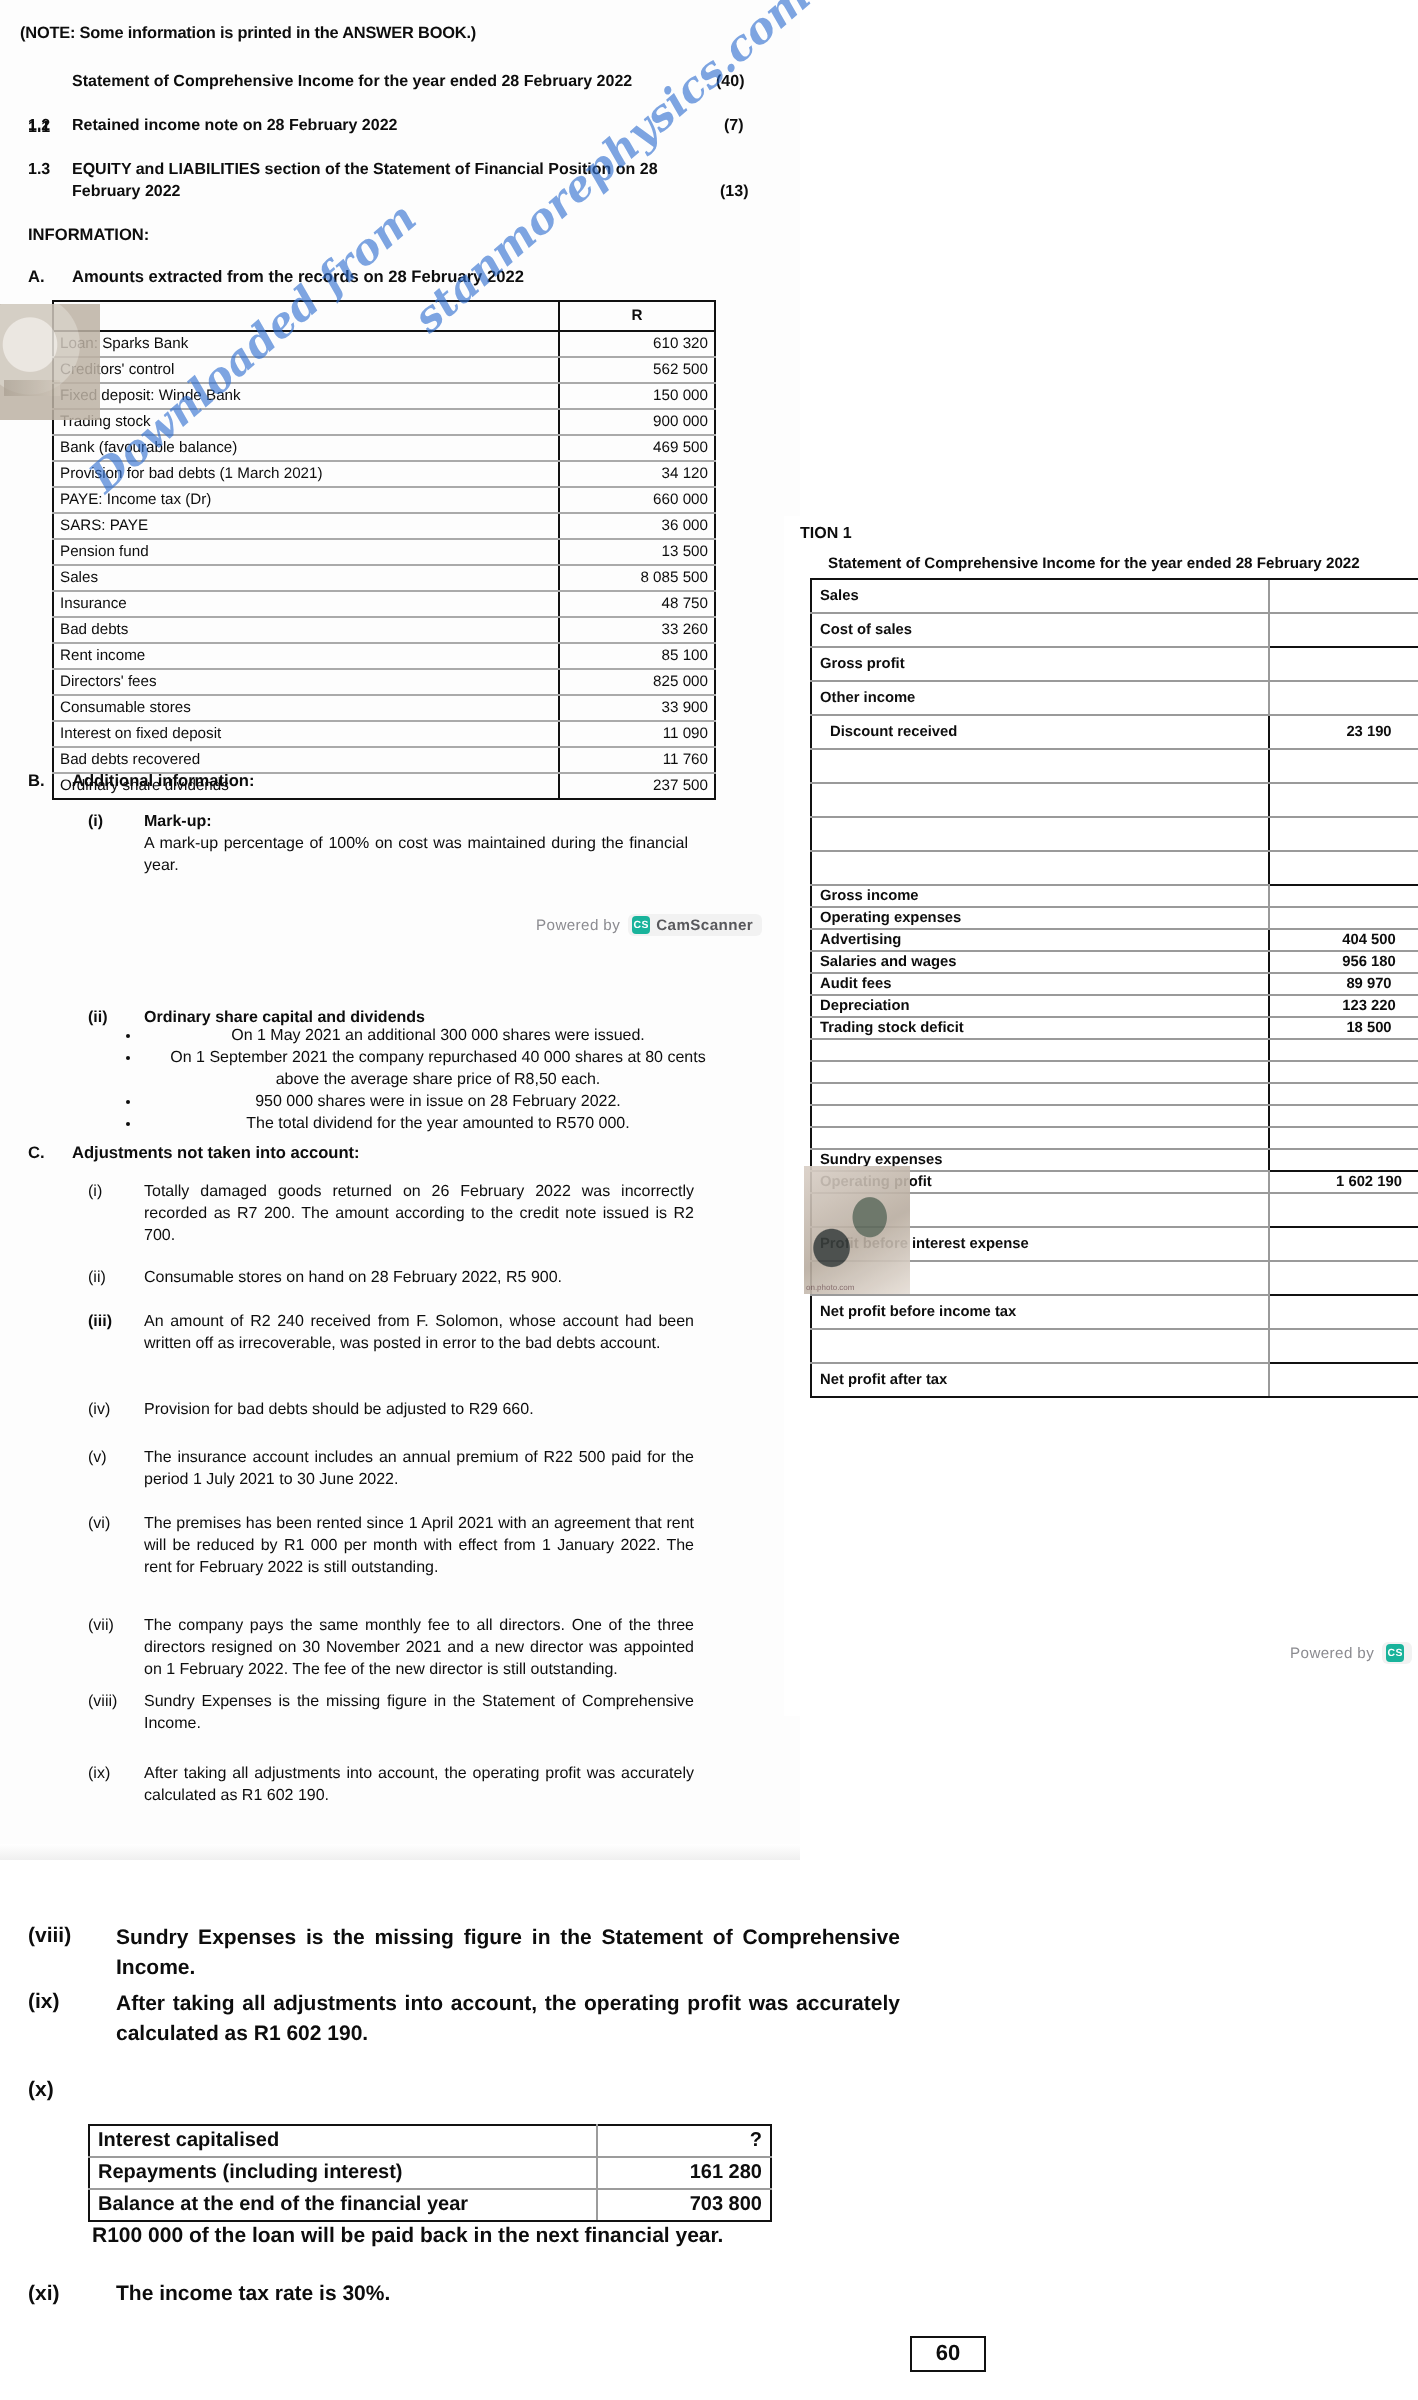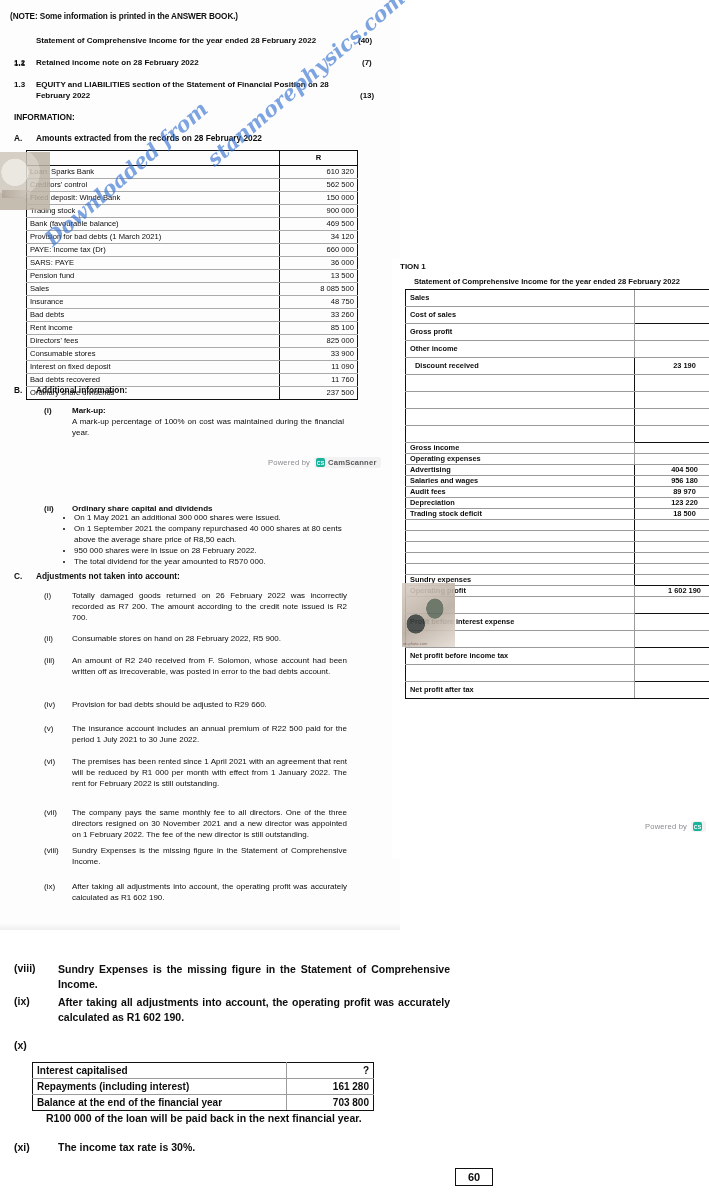--- a/index.html
+++ b/index.html
@@ -43,21 +43,21 @@
   #amounts-table tr:last-child td{border-bottom:1.4px solid #111;}
   #amounts-table td.lbl{width:246px;}
   #amounts-table td.amt{text-align:right;}
   #amounts-table tr.head td{height:12px;}
   #amounts-table tr.head td.amt{text-align:center;font-weight:bold;}
   #amounts-table tr.head td.lbl{border-bottom:1.4px solid #111;}
   #amounts-table tr.head td.amt{border-bottom:1.4px solid #111;}
   .sub-rn{position:absolute;font-size:8px;font-weight:bold;}
   .sub-tx{position:absolute;font-size:8px;text-align:justify;font-weight:bold;}
   .bullets{position:absolute;font-size:8px;margin:0;padding-left:12px;font-weight:bold;}
-  .bullets li{margin:0 0 0.5px 0;line-height:10.5px;}
+  .bullets li{margin:0 0 0.5px 0;line-height:10.5px;text-align:center;}
 
   
   .camscanner{position:absolute;display:flex;align-items:center;gap:4px;
     font-size:7.6px;color:#8b8b90;letter-spacing:0.2px;}
   .cs-badge{display:flex;align-items:center;gap:3px;background:#f2f2f2;border-radius:3px;padding:1px 4px 1px 2px;}
   .cs-logo{width:9px;height:9px;border-radius:2px;background:#19b39b;color:#fff;
     font-size:5.2px;font-weight:bold;display:flex;align-items:center;justify-content:center;}
   .cs-word{color:#58585c;font-weight:bold;font-size:7.6px;}
 
   
@@ -86,21 +86,21 @@
   #soci-table td.thicktop{border-top:1.5px solid #111;}
   #soci-table td.thickbottom{border-bottom:1.5px solid #111;}
   .indent{padding-left:9px !important;}
 
   
   #bottom{position:absolute;left:0;top:930px;width:709px;height:270px;background:#fff;}
   .b-rn{position:absolute;font-size:10.5px;font-weight:bold;}
   .b-tx{position:absolute;font-size:10.5px;font-weight:bold;text-align:justify;}
 
   #loan-table{
-    position:absolute;left:32px;top:1062px;width:342px;
+    position:absolute;left:44px;top:1062px;width:342px;
     border-collapse:collapse;border:1.6px solid #111;font-size:10px;font-weight:bold;
   }
   #loan-table td{border:1px solid #9c9c9c;padding:1px 4px;height:13px;line-height:13px;}
   #loan-table td.lbl{width:245px;border-left:1.6px solid #111;}
   #loan-table td.amt{text-align:right;border-right:1.6px solid #111;border-left:1.6px solid #111;}
   #loan-table tr:first-child td{border-top:1.6px solid #111;}
   #loan-table tr:last-child td{border-bottom:1.6px solid #111;}
 
   .pagebox{position:absolute;left:455px;top:1168px;width:36px;height:16px;
     border:1.6px solid #111;display:flex;align-items:center;justify-content:center;
@@ -267,21 +267,21 @@
       </ul>
 
     <div class="heading" style="left:14px;top:571px;">C.</div>
     <div class="heading" style="left:36px;top:571px;">Adjustments not taken into account:</div>
 
     <div id="section-c-items">
         <div class="sub-rn" style="left: 44px; top: 591px; font-weight: normal;">(i)</div>
         <div class="sub-tx" style="left: 72px; top: 591px; width: 275px; line-height: 10.8px; font-weight: normal;">Totally damaged goods returned on 26 February 2022 was incorrectly recorded as R7 200. The amount according to the credit note issued is R2 700.</div>
         <div class="sub-rn" style="left: 44px; top: 634px; font-weight: normal;">(ii)</div>
         <div class="sub-tx" style="left: 72px; top: 634px; width: 275px; line-height: 10.8px; font-weight: normal;">Consumable stores on hand on 28 February 2022, R5 900.</div>
-        <div class="sub-rn" style="left: 44px; top: 656px; font-weight: normal;">(iii)</div>
+        <div class="sub-rn" style="left: 44px; top: 656px; font-weight: bold;">(iii)</div>
         <div class="sub-tx" style="left: 72px; top: 656px; width: 275px; line-height: 10.8px; font-weight: normal;">An amount of R2 240 received from F. Solomon, whose account had been written off as irrecoverable, was posted in error to the bad debts account.</div>
         <div class="sub-rn" style="left: 44px; top: 700px; font-weight: normal;">(iv)</div>
         <div class="sub-tx" style="left: 72px; top: 700px; width: 275px; line-height: 10.8px; font-weight: normal;">Provision for bad debts should be adjusted to R29 660.</div>
         <div class="sub-rn" style="left: 44px; top: 724px; font-weight: normal;">(v)</div>
         <div class="sub-tx" style="left: 72px; top: 724px; width: 275px; line-height: 10.8px; font-weight: normal;">The insurance account includes an annual premium of R22 500 paid for the period 1 July 2021 to 30 June 2022.</div>
         <div class="sub-rn" style="left: 44px; top: 757px; font-weight: normal;">(vi)</div>
         <div class="sub-tx" style="left: 72px; top: 757px; width: 275px; line-height: 10.8px; font-weight: normal;">The premises has been rented since 1 April 2021 with an agreement that rent will be reduced by R1 000 per month with effect from 1 January 2022. The rent for February 2022 is still outstanding.</div>
         <div class="sub-rn" style="left: 44px; top: 808px; font-weight: normal;">(vii)</div>
         <div class="sub-tx" style="left: 72px; top: 808px; width: 275px; line-height: 10.8px; font-weight: normal;">The company pays the same monthly fee to all directors. One of the three directors resigned on 30 November 2021 and a new director was appointed on 1 February 2022. The fee of the new director is still outstanding.</div>
         <div class="sub-rn" style="left: 44px; top: 846px; font-weight: normal;">(viii)</div>

